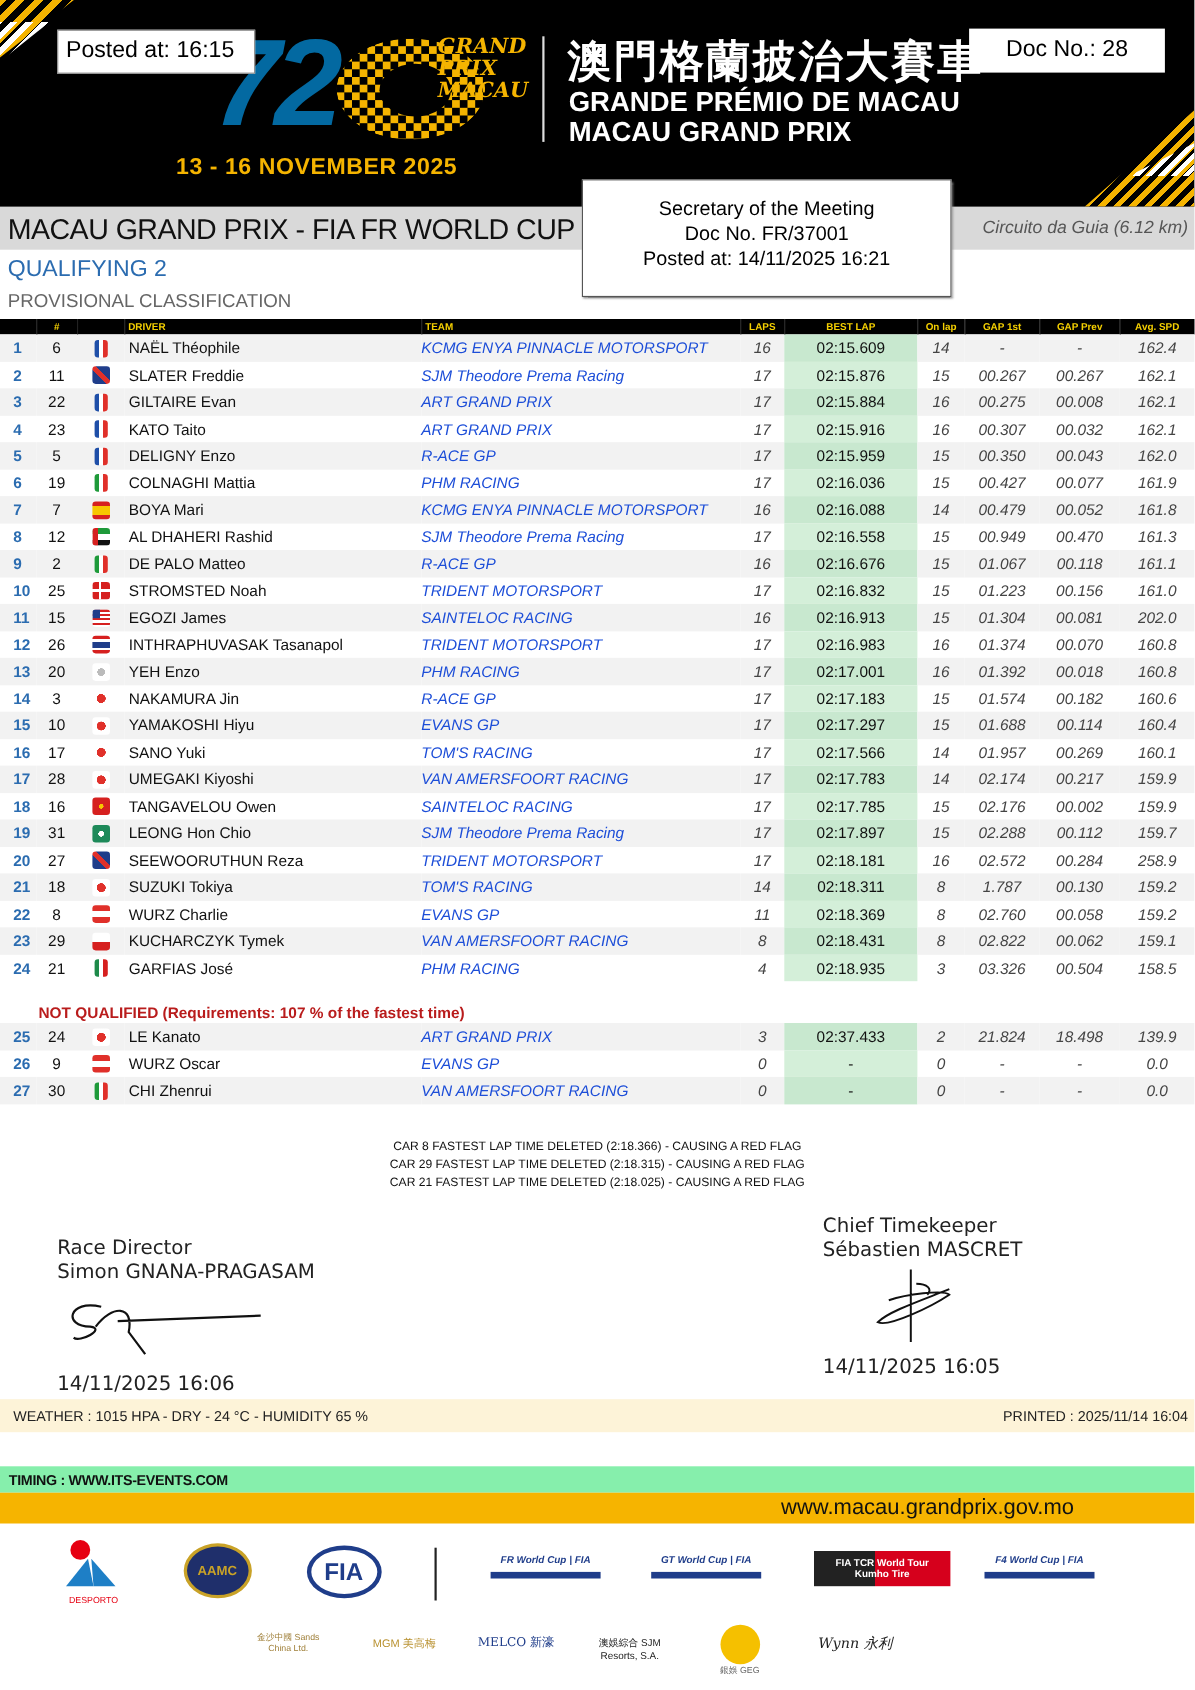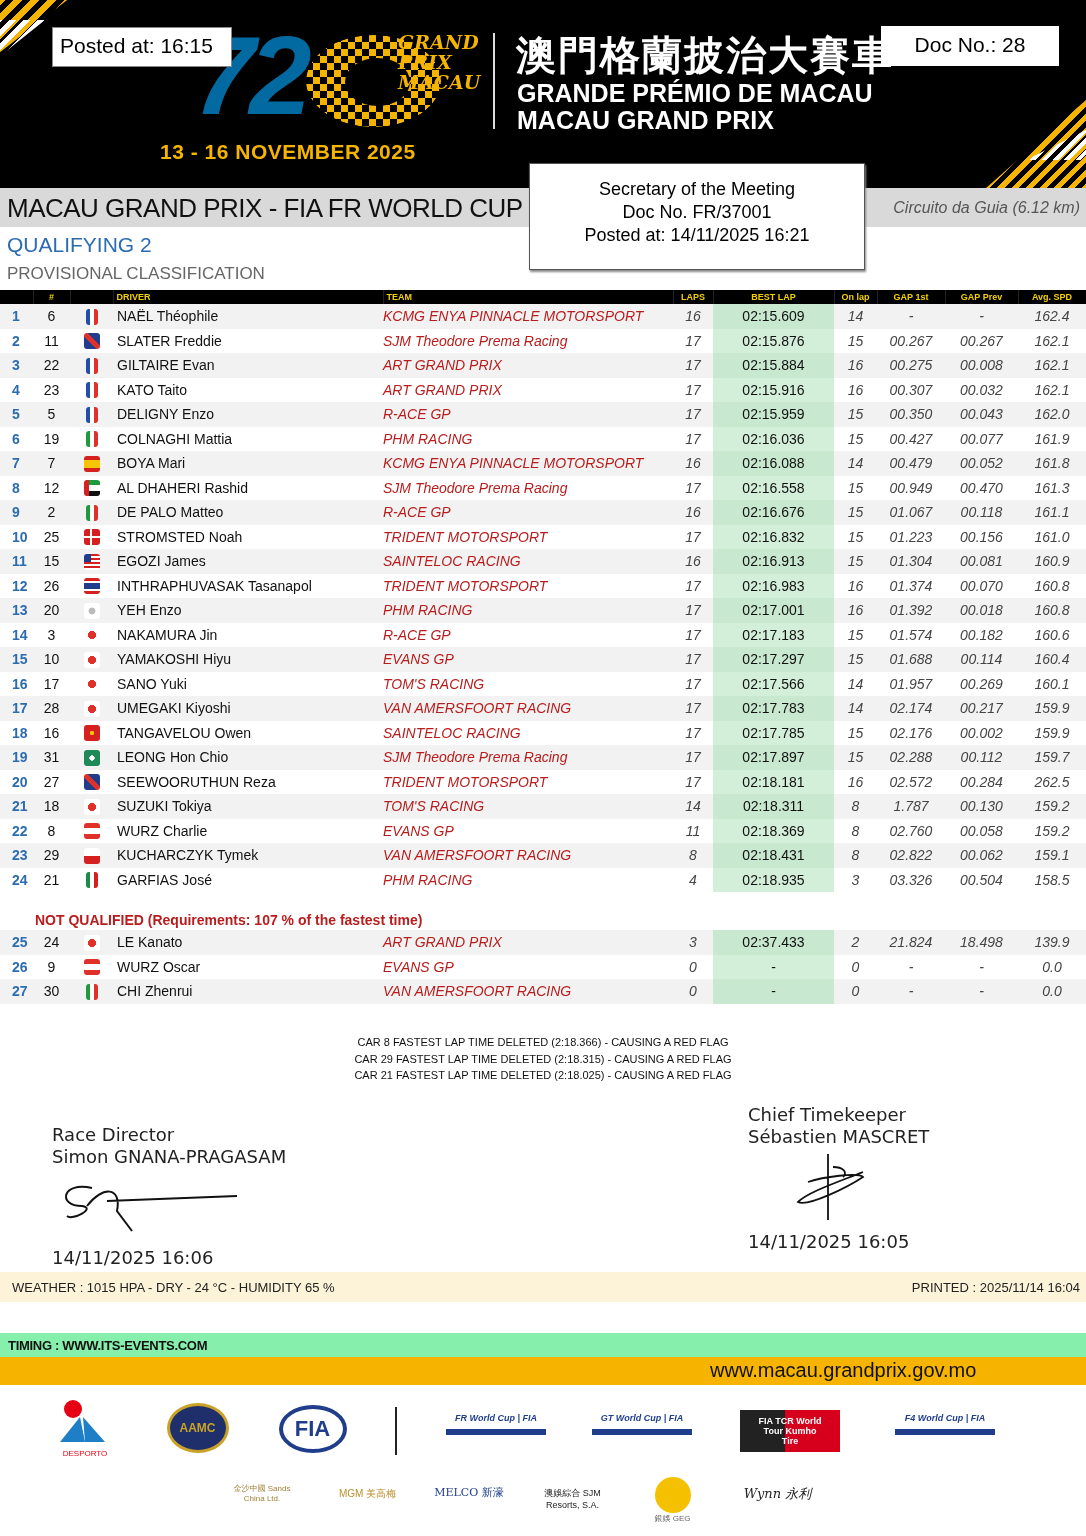--- a/index.html
+++ b/index.html
@@ -35,21 +35,21 @@
 
   table.results { position: absolute; left: 0; top: 290px; width: 1086px; border-collapse: collapse; table-layout: fixed; }
   table.results th { background: #000; color: #f5d000; font-size: 9px; height: 14px; font-weight: bold; text-align: center; border-right: 1px solid #222; }
   table.results th.l { text-align: left; padding-left: 3px; }
   table.results td { height: 24.5px; font-size: 14px; vertical-align: middle; }
   table.results tr.odd td { background: #f2f2f2; }
   td.pos { color: #2b6cb0; font-size: 9px; font-weight: bold; padding-left: 12px; }
   td.num { text-align: center; font-size: 15px; }
   td.flag { text-align: center; }
   td.driver { font-size: 14.5px; padding-left: 4px; white-space: nowrap; }
-  td.team { font-size: 9.5px; font-style: italic; color: #b91c1c; white-space: nowrap; }
+  td.team { font-size: 9.5px; font-style: italic; color: #1d4ed8; white-space: nowrap; }
   td.sm { font-size: 9.5px; font-style: italic; color: #444; text-align: center; }
   td.best { background: #d4efd9 !important; text-align: center; font-size: 16px; font-weight: 500; }
   tr.odd td.best { background: #c8e8cf !important; }
   .flagbox { display: inline-block; width: 16px; height: 16px; border-radius: 3px; vertical-align: middle; }
   .nq-heading { position: absolute; left: 35px; top: 912px; color: #b91c1c; font-weight: bold; font-size: 14px; }
 
   .notes { position: absolute; left: 0; top: 1018px; width: 1086px; text-align: center; font-size: 11px; color: #111; line-height: 16.5px; }
   .sig-left { position: absolute; left: 52px; top: 1104px; font-family: "DejaVu Sans", sans-serif; font-size: 18px; line-height: 22px; color: #222; margin-top: 20px; }
   .sig-right { position: absolute; left: 748px; top: 1104px; font-family: "DejaVu Sans", sans-serif; font-size: 18px; line-height: 22px; color: #222; }
   .sig-date { font-size: 18px; }
@@ -261,21 +261,21 @@
         <td class="pos">11</td>
         <td class="num">15</td>
         <td class="flag"><span class="flagbox" style="background: linear-gradient(90deg, rgb(31, 61, 138) 0px, rgb(31, 61, 138) 45%, transparent 45%) center top / 100% 50% no-repeat, repeating-linear-gradient(rgb(214, 32, 31) 0px, rgb(214, 32, 31) 2px, rgb(255, 255, 255) 2px, rgb(255, 255, 255) 4px);"></span></td>
         <td class="driver">EGOZI James</td>
         <td class="team">SAINTELOC RACING</td>
         <td class="sm">16</td>
         <td class="best">02:16.913</td>
         <td class="sm">15</td>
         <td class="sm">01.304</td>
         <td class="sm">00.081</td>
-        <td class="sm">160.9</td>
+        <td class="sm">202.0</td>
       </tr>
       <tr class="even">
         <td class="pos">12</td>
         <td class="num">26</td>
         <td class="flag"><span class="flagbox" style="background: linear-gradient(rgb(214, 32, 31) 0px, rgb(214, 32, 31) 17%, rgb(255, 255, 255) 17%, rgb(255, 255, 255) 33%, rgb(31, 61, 138) 33%, rgb(31, 61, 138) 67%, rgb(255, 255, 255) 67%, rgb(255, 255, 255) 83%, rgb(214, 32, 31) 83%);"></span></td>
         <td class="driver">INTHRAPHUVASAK Tasanapol</td>
         <td class="team">TRIDENT MOTORSPORT</td>
         <td class="sm">17</td>
         <td class="best">02:16.983</td>
         <td class="sm">16</td>
@@ -378,21 +378,21 @@
         <td class="pos">20</td>
         <td class="num">27</td>
         <td class="flag"><span class="flagbox" style="background: linear-gradient(45deg, rgb(31, 61, 138) 40%, rgb(224, 48, 42) 40%, rgb(224, 48, 42) 60%, rgb(31, 61, 138) 60%);"></span></td>
         <td class="driver">SEEWOORUTHUN Reza</td>
         <td class="team">TRIDENT MOTORSPORT</td>
         <td class="sm">17</td>
         <td class="best">02:18.181</td>
         <td class="sm">16</td>
         <td class="sm">02.572</td>
         <td class="sm">00.284</td>
-        <td class="sm">262.5</td>
+        <td class="sm">258.9</td>
       </tr>
       <tr class="odd">
         <td class="pos">21</td>
         <td class="num">18</td>
         <td class="flag"><span class="flagbox" style="background: radial-gradient(circle, rgb(224, 48, 42) 0px, rgb(224, 48, 42) 35%, rgb(255, 255, 255) 37%);"></span></td>
         <td class="driver">SUZUKI Tokiya</td>
         <td class="team">TOM'S RACING</td>
         <td class="sm">14</td>
         <td class="best">02:18.311</td>
         <td class="sm">8</td>
@@ -547,21 +547,21 @@
   </div>
   <div class="logo" style="left:160px;top:8px;width:75px;">
     <div style="width:62px;height:50px;margin:0 auto;border-radius:50%;background:#1f2f6b;border:3px solid #c9a227;color:#c9a227;font-weight:bold;font-size:12px;line-height:44px">AAMC</div>
   </div>
   <div class="logo" style="left:275px;top:10px;width:75px;">
     <div style="width:68px;height:48px;margin:0 auto;border-radius:50%;border:4px solid #1f3d8a;color:#1f3d8a;font-weight:bold;font-size:22px;line-height:40px">FIA</div>
   </div>
   <div style="position:absolute;left:395px;top:12px;width:2px;height:48px;background:#222"></div>
   <div class="logo" style="left:446px;top:18px;width:100px;color:#1f3d8a;font-style:italic;font-weight:bold;font-size:9px;border-bottom:6px solid #1f3d8a;padding-bottom:6px">FR World Cup | FIA</div>
   <div class="logo" style="left:592px;top:18px;width:100px;color:#1f3d8a;font-style:italic;font-weight:bold;font-size:9px;border-bottom:6px solid #1f3d8a;padding-bottom:6px">GT World Cup | FIA</div>
-  <div class="logo" style="left:740px;top:15px;width:100px;font-weight:bold;font-size:9px;color:#fff;background:linear-gradient(90deg,#222 0 45%,#d6001c 45%);padding:6px 16px">FIA TCR World Tour Kumho Tire</div>
+  <div class="logo" style="left:740px;top:15px;width:124px;font-weight:bold;font-size:9px;color:#fff;background:linear-gradient(90deg,#222 0 45%,#d6001c 45%);padding:6px 16px">FIA TCR World Tour Kumho Tire</div>
   <div class="logo" style="left:895px;top:18px;width:100px;color:#1f3d8a;font-style:italic;font-weight:bold;font-size:9px;border-bottom:6px solid #1f3d8a;padding-bottom:6px">F4 World Cup | FIA</div>
 </div>
 <div class="logos-row" style="top:1475px;height:60px">
   <div class="logo" style="left:232px;top:8px;width:60px;color:#a0803a;font-size:8px">金沙中國 Sands China Ltd.</div>
   <div class="logo" style="left:330px;top:12px;width:75px;color:#b8902e;font-size:10px">MGM 美高梅</div>
   <div class="logo" style="left:430px;top:10px;width:78px;color:#1f3d8a;font-family:'DejaVu Serif',serif;font-size:11px">MELCO 新濠</div>
   <div class="logo" style="left:535px;top:12px;width:75px;color:#222;font-size:9px">澳娛綜合 SJM Resorts, S.A.</div>
   <div class="logo" style="left:650px;top:2px;width:45px;">
     <div style="width:36px;height:36px;margin:0 auto;border-radius:50%;background:#f5c000"></div>
     <div style="font-size:8px;color:#666">銀娛 GEG</div>

